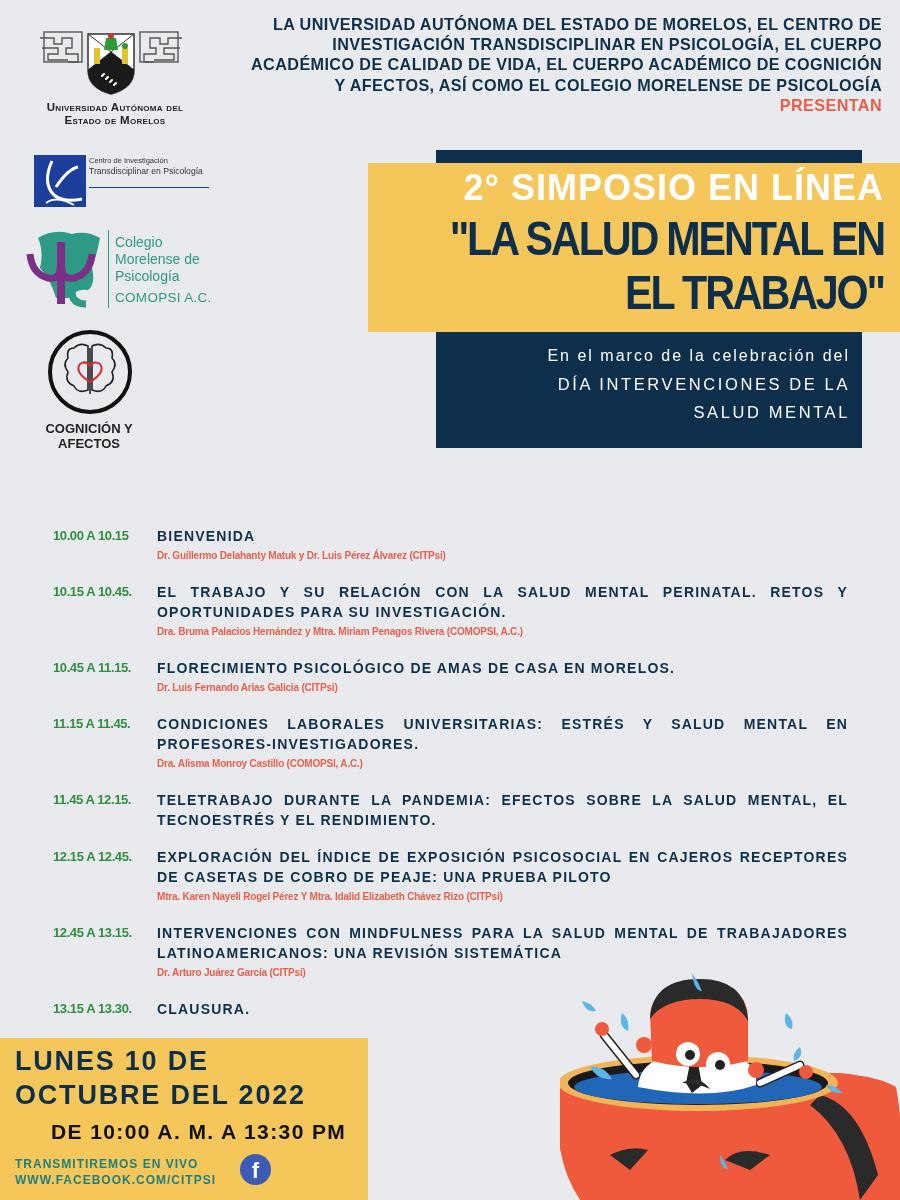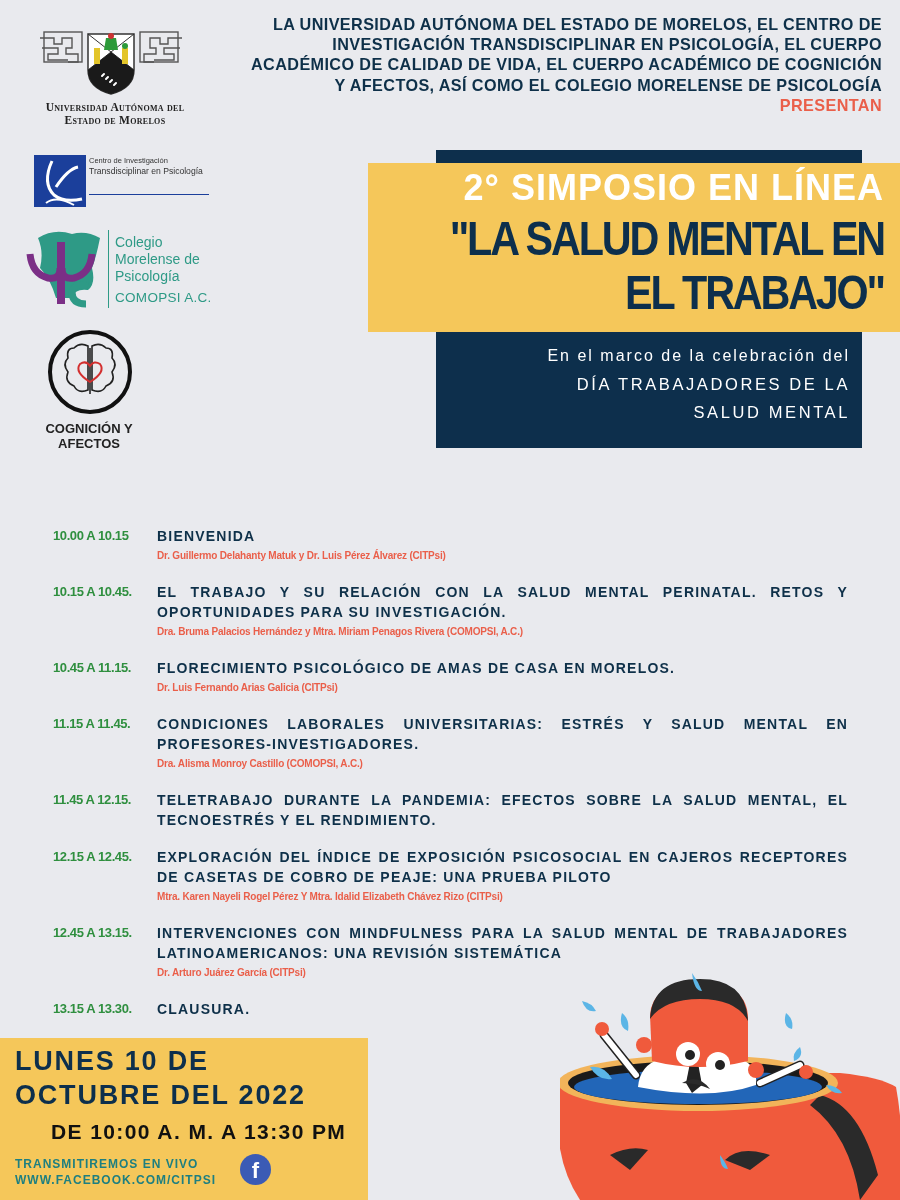--- a/index.html
+++ b/index.html
@@ -1,24 +1,24 @@
 <!DOCTYPE html>
 <html><head>
 <meta charset="utf-8">
 <style>
 *{box-sizing:border-box;margin:0;padding:0;}
 html,body{width:900px;height:1200px;overflow:hidden;}
 body{background:#e9eaee;font-family:"Liberation Sans",sans-serif;position:relative;color:#0e3049;}
 .abs{position:absolute;}
 
 .uaem-logo{left:36px;top:24px;width:150px;height:72px;}
-.uaem-name{left:20px;top:101px;width:190px;text-align:center;font-family:Liberation Serif, serif;font-weight:bold;font-size:11.5px;line-height:13px;color:#222;letter-spacing:.3px;font-variant:small-caps;}
+.uaem-name{left:20px;top:101px;width:190px;text-align:center;font-family:Liberation Sans, sans-serif;font-weight:bold;font-size:11.5px;line-height:13px;color:#222;letter-spacing:.3px;font-variant:small-caps;}
 .citpsi-logo{left:34px;top:155px;width:52px;height:52px;background:#1b3f9b;}
 .citpsi-text{left:89px;top:156px;width:120px;font-size:7.5px;color:#333;line-height:10px;}
-.citpsi-text .l2{font-size:8.6px;border-bottom:1px solid #1b3f9b;padding-bottom:18px;}
+.citpsi-text .l2{font-size:8.6px;border-bottom:1px solid #1b3f9b;padding-bottom:11px;}
 .comopsi-logo{left:26px;top:228px;width:80px;height:82px;}
 .comopsi-div{left:108px;top:230px;width:1px;height:78px;background:#2e9a86;}
 .comopsi-text{left:115px;top:234px;width:120px;color:#2e9a86;font-size:14px;line-height:17px;}
 .comopsi-text .ac{font-size:13.5px;margin-top:4px;display:block;letter-spacing:.3px;}
 .cog-logo{left:46px;top:328px;width:88px;height:88px;}
 .cog-text{left:18px;top:421px;width:142px;text-align:center;font-size:13px;font-weight:bold;color:#222;}
 
 .header-text{left:240px;top:14px;width:642px;text-align:right;font-weight:bold;font-size:16.2px;line-height:20.2px;color:#0e3049;letter-spacing:.4px;}
 .presentan{color:#ea5f4a;}
 
@@ -115,21 +115,21 @@
 
 <div class="abs navy-box"></div>
 <div class="abs yellow-box"></div>
 <div class="abs title1">2° SIMPOSIO EN LÍNEA</div>
 <div class="abs title2">
   <div>"LA SALUD MENTAL EN</div>
   <div>EL TRABAJO"</div>
 </div>
 <div class="abs sub">
   <div class="l1">En el marco de la celebración del</div>
-  <div>DÍA TRABAJADORES DE LA</div>
+  <div>DÍA INTERVENCIONES DE LA</div>
   <div>SALUD MENTAL</div>
 </div>
 
 <div class="abs agenda">
   <div class="item">
     <div class="time">10.00 A 10.15</div>
     <div class="body">
         <div class="topic">BIENVENIDA</div>
     <div class="speaker">Dr. Guillermo Delahanty Matuk y Dr. Luis Pérez Álvarez (CITPsi)</div>
       </div>

